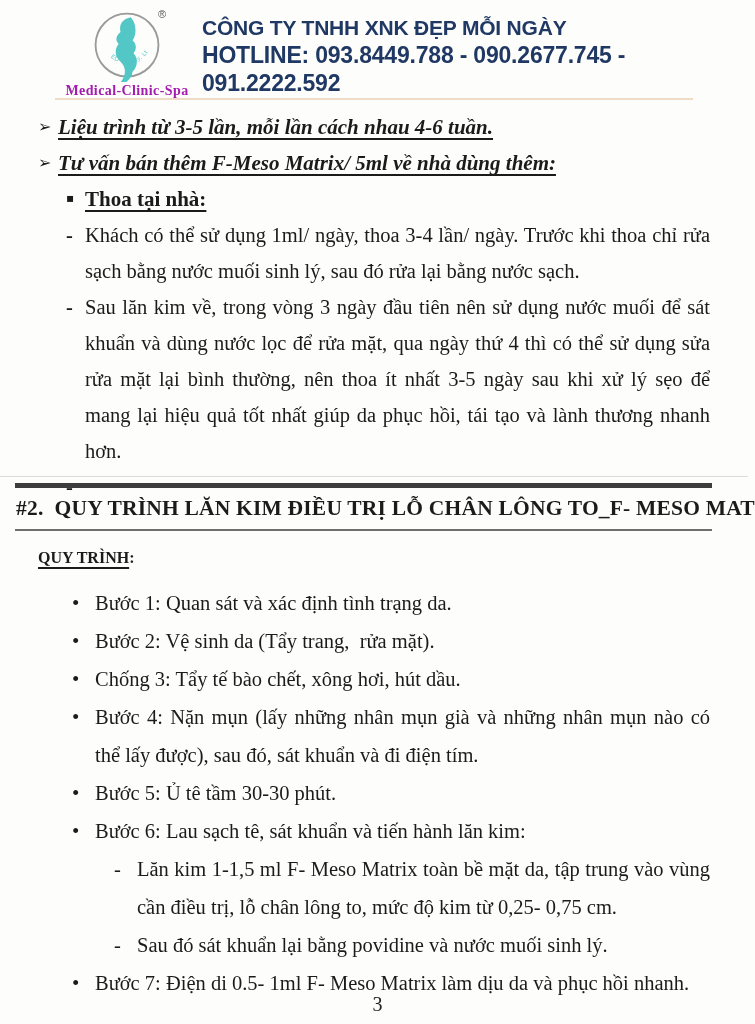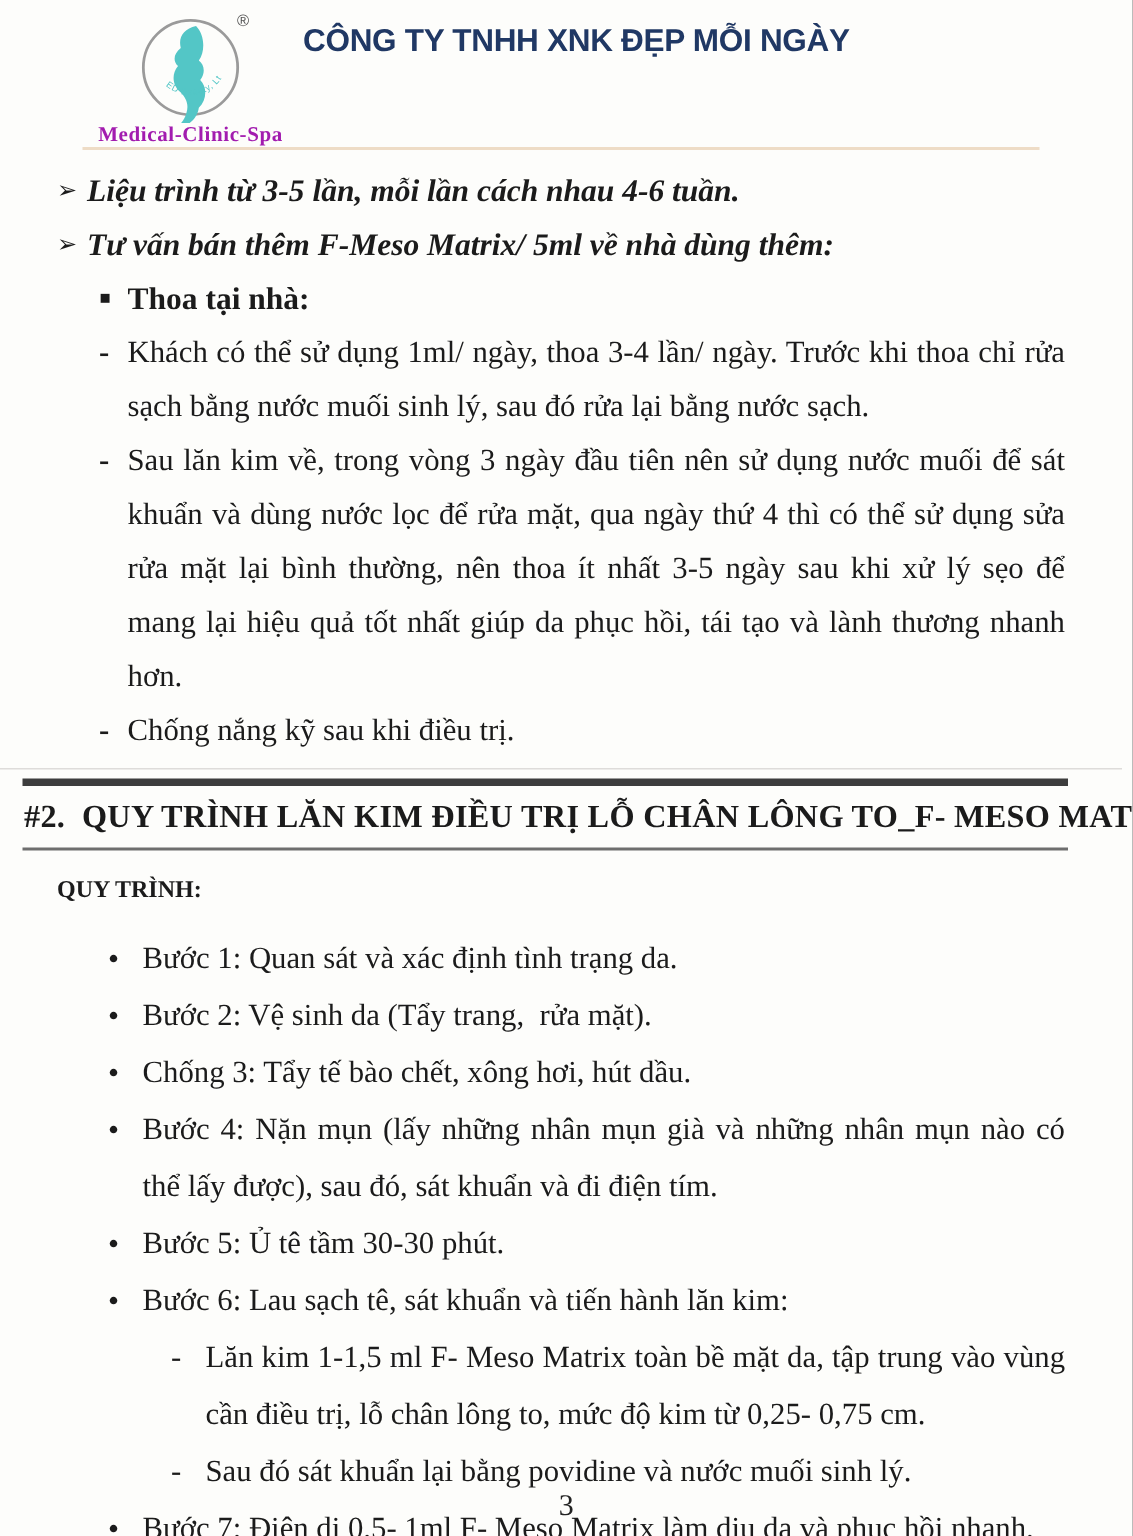--- a/index.html
+++ b/index.html
@@ -17,21 +17,21 @@
              font-weight:700;margin-top:9px;letter-spacing:-0.2px;}
   .h-line1,.h-line2{font-size:21px;line-height:26px;}
   .h-line3{font-size:23px;line-height:28px;}
   .head-divider{height:0;border-bottom:2px solid #eedcc6;margin:2px 62px 0 55px;}
   
   .content{padding:9px 45px 0 38px;}
   .arrow-item{position:relative;padding-left:20px;line-height:36px;font-size:21px;
               font-weight:bold;font-style:italic;}
   .m-arrow{position:absolute;left:0;top:0;font-style:normal;font-weight:normal;
            font-family:"DejaVu Sans",sans-serif;font-size:16px;}
-  .u{text-underline-offset:4px;text-decoration-thickness:1.8px;}
+  .u{text-decoration:underline;text-underline-offset:4px;text-decoration-thickness:1.8px;}
   .square-item{position:relative;padding-left:47px;line-height:36px;font-size:21px;font-weight:bold;}
   .m-square{position:absolute;left:28px;top:-1px;font-family:"DejaVu Sans",sans-serif;font-size:12px;}
   .dash-item{position:relative;padding-left:47px;line-height:36px;font-size:20.5px;text-align:justify;}
   .m-dash{position:absolute;left:28px;font-weight:bold;}
   
   .rule-faint{height:1px;background:#dedcda;margin:7px -38px 6px -38px;}
   .section{margin:0 -2px 0 -23px;}
   .rule-thick{height:5px;background:#3d3d3d;}
   .rule-mid{height:2px;background:#6e6e6e;}
   .sec-title{font-weight:bold;font-size:21.5px;line-height:26px;padding:7px 0 8px 1px;
@@ -60,20 +60,21 @@
                  C38,83 45,77 46,69 C52,63 52,54 47,49 C51,44 50,38 46,35 C51,28 50,16 44,10 Z" fill="#53c6c6"></path>
         <path id="arcpath" d="M 17,47 A 27 27 0 0 0 63,47" fill="none"></path>
         <text font-size="6.5" fill="#53c6c6" font-family="Liberation Sans, sans-serif" letter-spacing="0.5">
           <textPath href="#arcpath" startOffset="8">ED Beauty, Ltd</textPath>
         </text>
       </svg>
       <div class="logo-caption">Medical-Clinic-Spa</div>
     </div>
     <div class="head-text">
       <div class="h-line1">CÔNG TY TNHH XNK ĐẸP MỖI NGÀY</div>
+      <div class="h-line3">HOTLINE: 093.8449.788 - 090.2677.745 - 091.2222.592</div>
     </div>
   </div>
   <div class="head-divider"></div>
 
   <div class="content">
 
     <div class="arrow-item">
       <span class="m-arrow">➢</span>
       <span class="u">Liệu trình từ 3-5 lần, mỗi lần cách nhau 4-6 tuần.</span>
     </div>
@@ -93,21 +94,20 @@
       <span>Khách có thể sử dụng 1ml/ ngày, thoa 3-4 lần/ ngày. Trước khi thoa chỉ rửa sạch bằng nước muối sinh lý, sau đó rửa lại bằng nước sạch.</span>
     </div>
 
     <div class="dash-item">
       <span class="m-dash">-</span>
       <span>Sau lăn kim về, trong vòng 3 ngày đầu tiên nên sử dụng nước muối để sát khuẩn và dùng nước lọc để rửa mặt, qua ngày thứ 4 thì có thể sử dụng sửa rửa mặt lại bình thường, nên thoa ít nhất 3-5 ngày sau khi xử lý sẹo để mang lại hiệu quả tốt nhất giúp da phục hồi, tái tạo và lành thương nhanh hơn.</span>
     </div>
 
     <div class="dash-item">
       <span class="m-dash">-</span>
-      <span>Chống nắng kỹ sau khi điều trị.</span>
     </div>
 
     <div class="rule-faint"></div>
     <div class="section">
       <div class="rule-thick"></div>
       <div class="sec-title">#2.&nbsp; QUY TRÌNH LĂN KIM ĐIỀU TRỊ LỖ CHÂN LÔNG TO_F- MESO MATRIX</div>
       <div class="rule-mid"></div>
     </div>
 
     <div class="quy"><span class="u">QUY TRÌNH</span><span>:</span></div>

